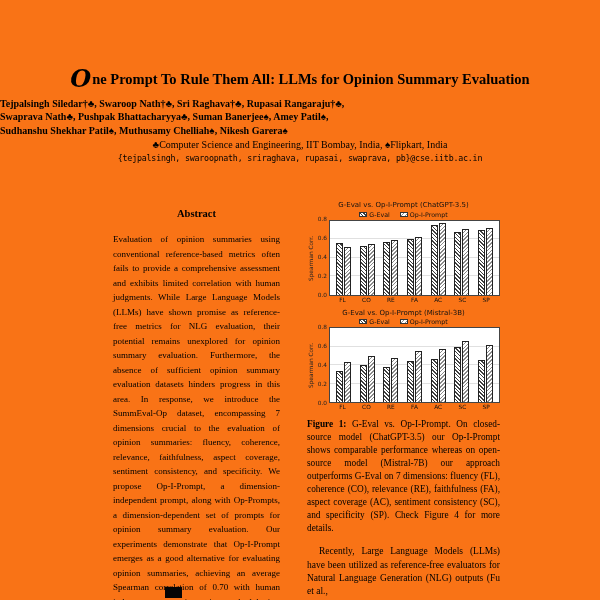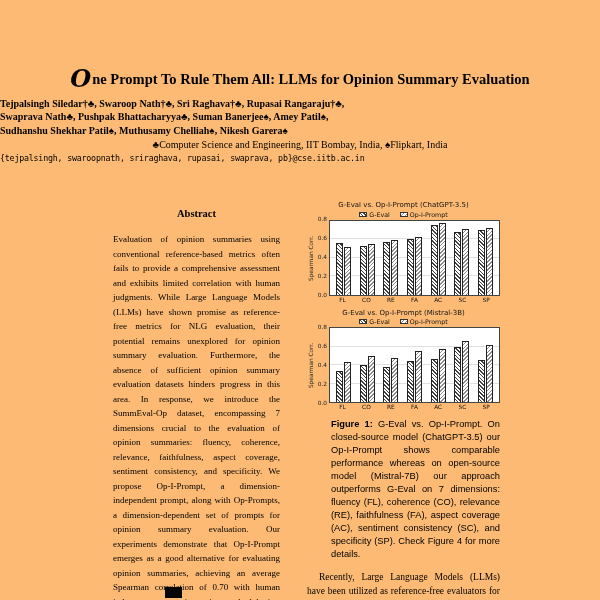--- a/index.html
+++ b/index.html
@@ -1,33 +1,33 @@
 <!DOCTYPE html>
 <html><head>
 <meta charset="utf-8">
 <style>
   html,body{margin:0;padding:0;}
   body{
     width:600px;height:600px;overflow:hidden;background:#ffffff;
     font-family:"Liberation Serif", serif;color:#000;
     position:relative;
   }
-  .page{position:absolute;inset:0;background:#fdba74;}
+  .page{position:absolute;inset:0;background:#f97316;}
   .title{
     text-align:center;margin:70px 70px 0 70px;
     font-size:14.5px;font-weight:bold;line-height:1.25;
   }
   .dropcap{
     font-family:"DejaVu Serif", serif;font-style:italic;
     font-size:24px;line-height:0;vertical-align:-3px;margin-right:1px;
   }
   .authors{margin-top:9px;text-align:left;font-size:10px;font-weight:bold;line-height:1.32;}
   .affiliation{text-align:center;font-size:10px;margin-top:2px;}
   .emails{
-    text-align:left;font-family:"DejaVu Sans Mono", monospace;
+    text-align:center;font-family:"DejaVu Sans Mono", monospace;
     font-size:8.3px;margin-top:3px;letter-spacing:-0.2px;
   }
   .columns{
     position:absolute;left:100px;right:100px;top:202px;bottom:0;
     display:flex;gap:14px;
   }
   .col{width:193px;overflow:hidden;}
   .abstract-heading{text-align:center;font-weight:bold;font-size:10.5px;margin:6px 0 8px 0;}
   .abstract-text{
     font-size:9px;line-height:14.5px;text-align:justify;margin:13px;
@@ -73,22 +73,21 @@
   }
   .bar.s1,.swatch.s1{
     background:repeating-linear-gradient(135deg,#ffffff 0 1.6px,#8a8a8a 1.6px 2.7px);
   }
   .xlabels{
     display:flex;justify-content:space-around;margin-left:22px;padding:1px 2px 0 2px;
     font-size:5.8px;color:#111;
   }
   figcaption{
     margin-top:8px;font-size:9.3px;line-height:13px;text-align:justify;
-    font-family:Liberation Sans, sans-serif;
-    margin-left:24px;
+    font-family:Liberation Serif, serif;
   }
   .cap-label{font-weight:bold;}
   .intro-text{
     margin:10px 0 0 0;font-size:9.5px;line-height:13.2px;text-align:justify;
     text-indent:12px;
   }
 </style>
 </head>
 <body>
 

